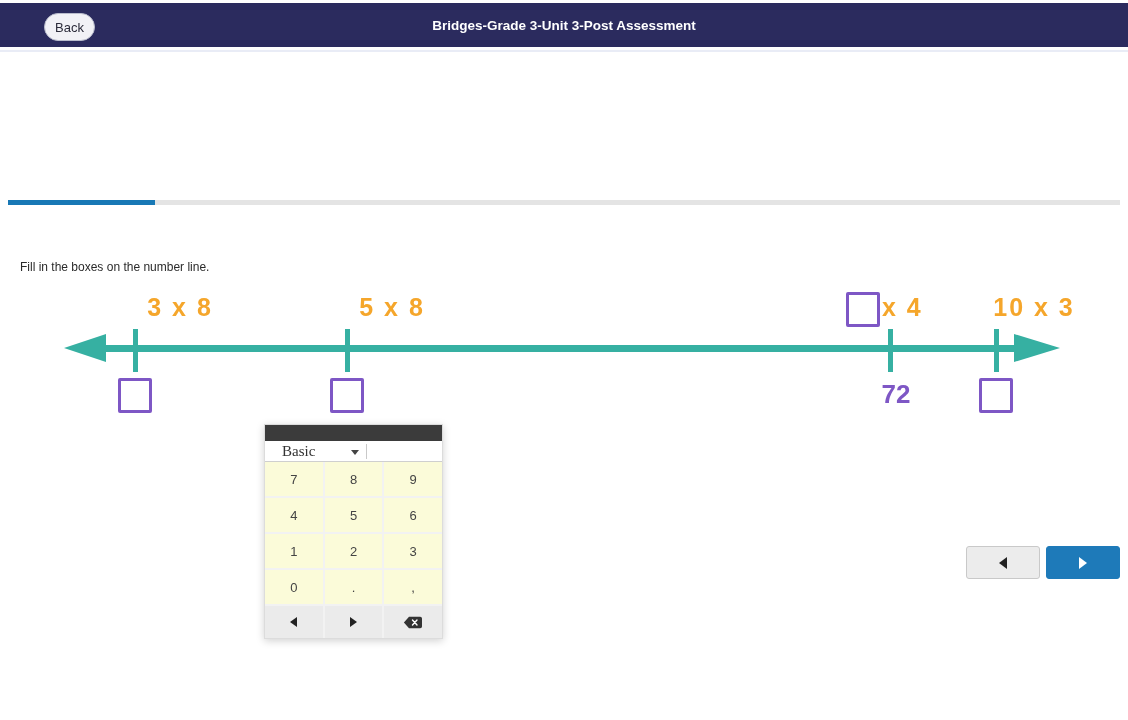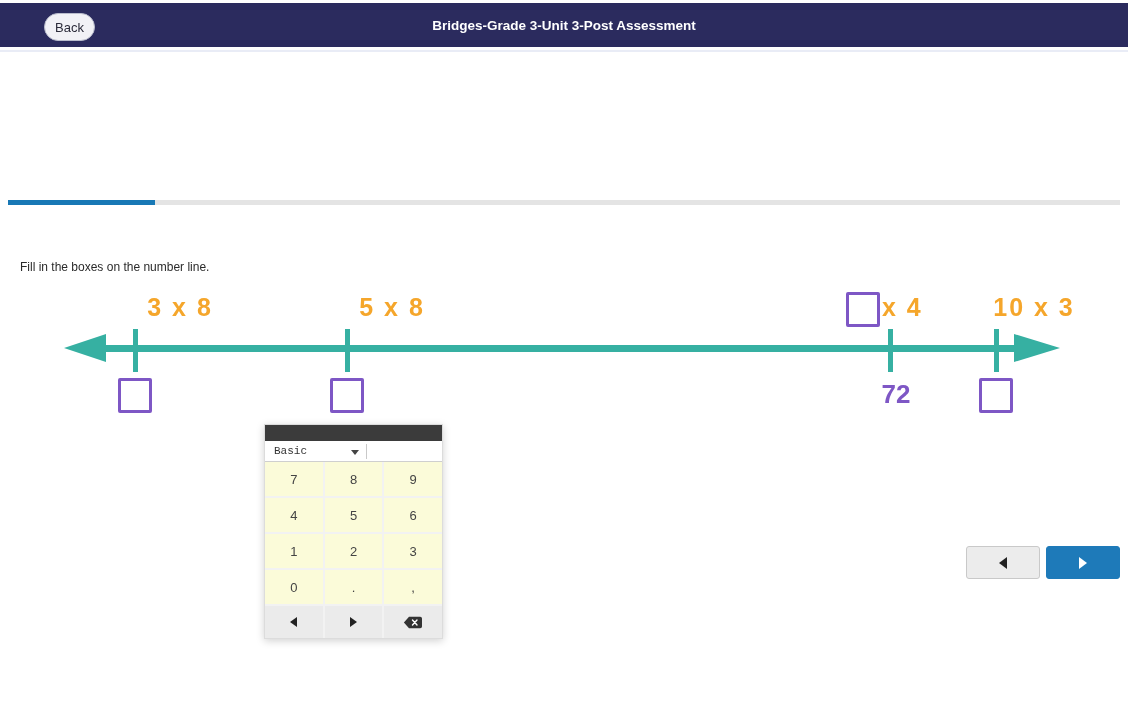--- a/index.html
+++ b/index.html
@@ -48,22 +48,22 @@
             border:3px solid #7e57c5; border-radius:2px; cursor:text; }
   .nl-answer { position:absolute; left:888px; top:379px; transform:translateX(-50%);
                color:#7e57c5; font-size:26px; font-weight:bold;margin-left:8px; }
 
   
   .keypad { position:absolute; left:264px; top:424px; width:179px; background:#fff;
             border:1px solid #dcdcdc; box-shadow:0 2px 8px rgba(0,0,0,0.18); }
   .keypad-titlebar { height:16px; background:#3b3b3b; cursor:move; }
   .keypad-toolbar { position:relative; height:21px; background:#fff; border-bottom:1px solid #cfcfcf;
                     display:flex; align-items:center; }
-  .keypad-mode { font-family:Liberation Mono, monospace; font-size:11px; color:#333;
-                 padding-left:9px; cursor:pointer; }
+  .keypad-mode { font-family:Liberation Serif, serif; font-size:15px; color:#333;
+                 padding-left:17px; cursor:pointer; }
   .caret-down { position:absolute; left:86px; top:9px; width:0; height:0;
                 border-left:4px solid transparent; border-right:4px solid transparent;
                 border-top:5px solid #444; }
   .toolbar-divider { position:absolute; left:101px; top:3px; width:1px; height:15px; background:#c9c9c9; }
   .keypad-grid { display:grid; grid-template-columns:repeat(3,1fr); gap:2px; background:#f2f2f2; }
   .key { height:34px; background:#fbfbd9; display:flex; align-items:center; justify-content:center;
          font-size:13px; color:#444; cursor:pointer; border:0; font-family:"Liberation Sans", sans-serif; }
   .key-nav { height:32px; background:#ebebeb; }
   .tri-left  { width:0; height:0; border-top:5px solid transparent; border-bottom:5px solid transparent;
                border-right:7px solid #222; }

